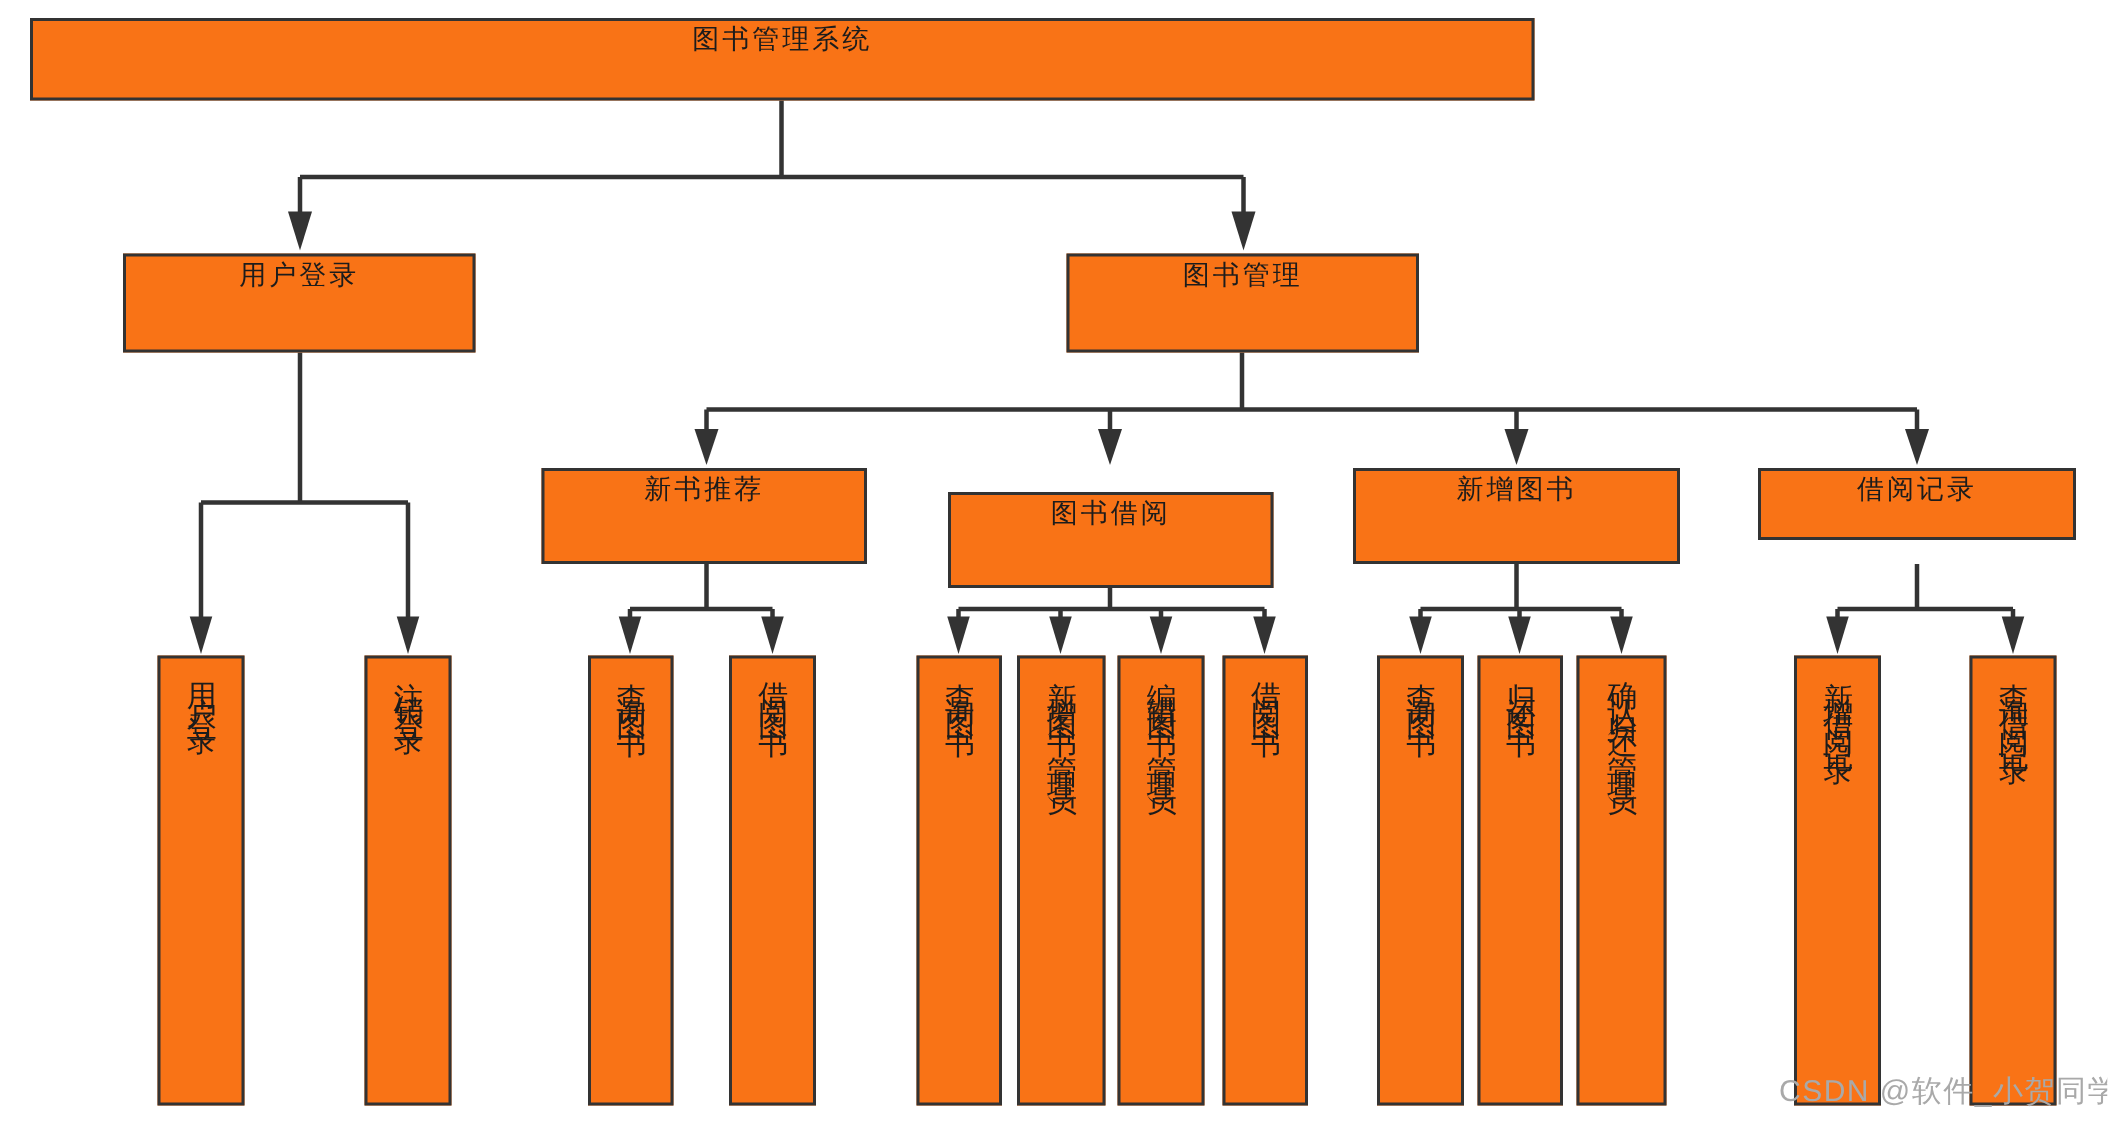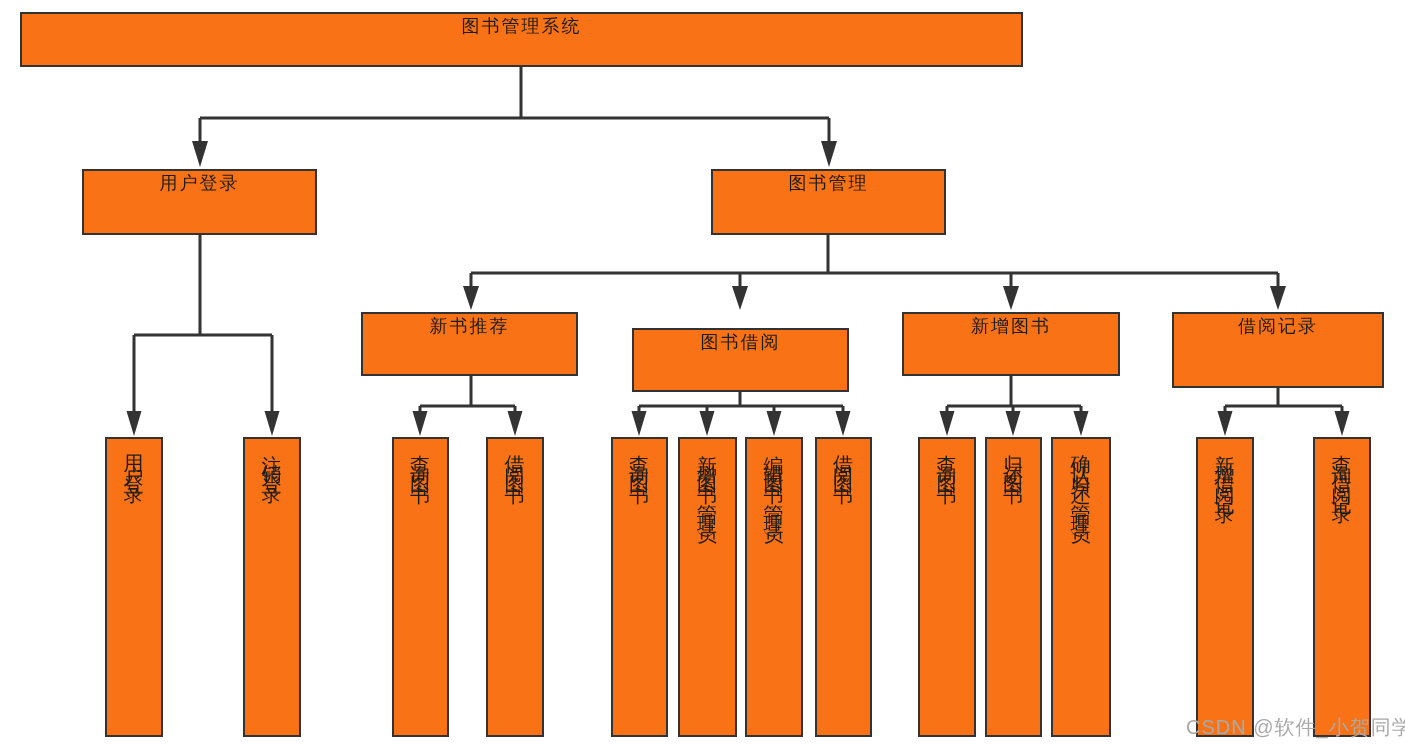--- a/index.html
+++ b/index.html
@@ -74,21 +74,21 @@
 
   <div class="node h" style="left:361px;top:312px;width:217px;height:64px;">
     <span class="label">新书推荐</span>
   </div>
   <div class="node h" style="left:632px;top:312px;width:217px;height:64px;margin-top:16px;">
     <span class="label">图书借阅</span>
   </div>
   <div class="node h" style="left:902px;top:312px;width:218px;height:64px;">
     <span class="label">新增图书</span>
   </div>
-  <div class="node h" style="left:1172px;top:312px;width:212px;height:76px;">
+  <div class="node h" style="left:1172px;top:312px;width:212px;height:48px;">
     <span class="label">借阅记录</span>
   </div>
 
   <div class="node v" style="left:105px;top:437px;width:58px;height:300px;">
     <span class="label">用户登录</span>
   </div>
   <div class="node v" style="left:243px;top:437px;width:58px;height:300px;">
     <span class="label">注销登录</span>
   </div>
 

